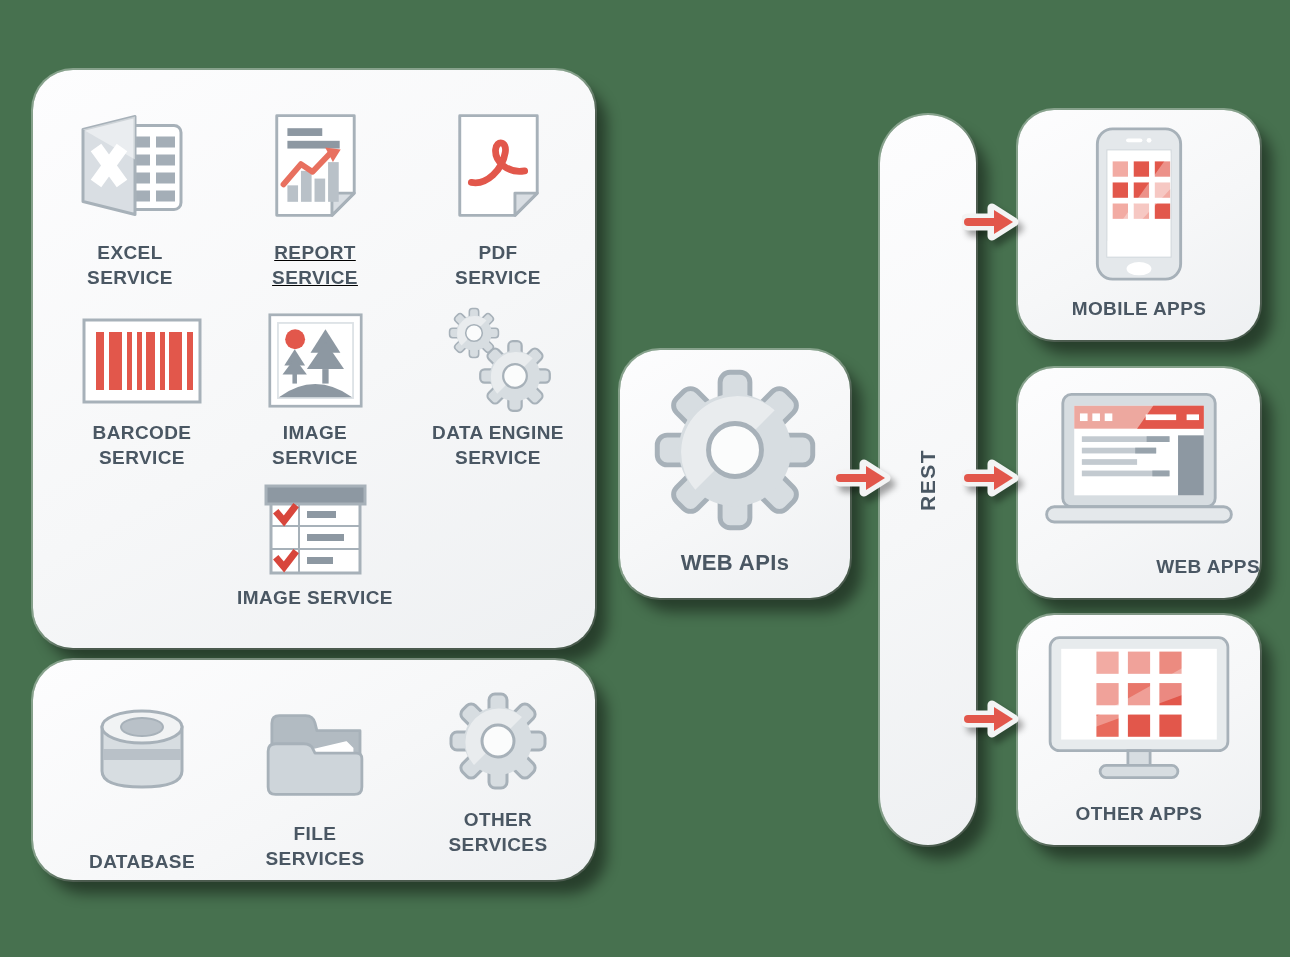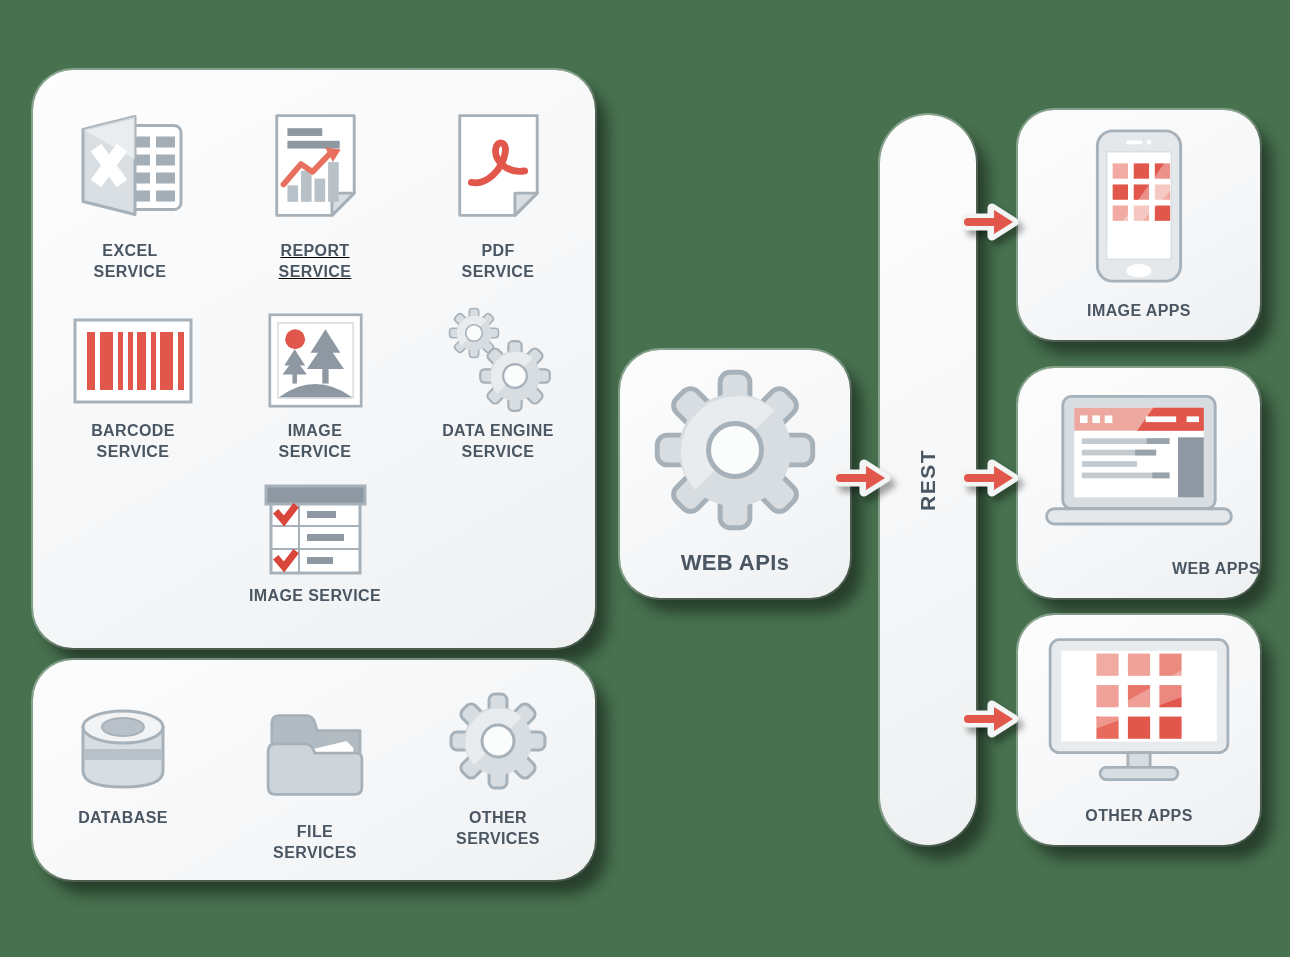--- a/index.html
+++ b/index.html
@@ -9,21 +9,21 @@
          border-radius:40px;box-shadow:12px 14px 14px rgba(0,0,0,0.45),0 0 0 2px rgba(255,255,255,0.35);}
   .services-panel{left:33px;top:70px;width:562px;height:578px;}
   .storage-panel{left:33px;top:660px;width:562px;height:220px;}
   .webapis-box{left:620px;top:350px;width:230px;height:248px;display:flex;flex-direction:column;align-items:center;}
   .rest-pill{left:880px;top:115px;width:96px;height:730px;border-radius:48px;
              display:flex;align-items:center;justify-content:center;}
   .app-box{left:1018px;width:242px;height:230px;border-radius:36px;display:flex;flex-direction:column;align-items:center;}
   .app-mobile{top:110px;} .app-web{top:368px;align-items:flex-end;} .app-other{top:615px;}
   .cell{position:absolute;width:180px;display:flex;flex-direction:column;align-items:center;}
   .icon-wrap{display:flex;align-items:center;justify-content:center;width:100%;}
-  .cap-label{font-size:16px;font-weight:700;line-height:1.3;color:#4a5763;text-align:center;
+  .cap-label{font-size:19px;font-weight:700;line-height:1.3;color:#4a5763;text-align:center;
              white-space:pre-line;letter-spacing:0.4px;margin-top:8px;}
   .icon-zone{flex:1;display:flex;align-items:center;justify-content:center;width:100%;}
   .app-box .cap-label{margin-bottom:18px;margin-top:0;}
   .webapis-box .cap-label{font-size:22px;margin-bottom:20px;margin-top:0;}
   .rest-text{font-size:21px;font-weight:700;color:#4a5763;letter-spacing:1.5px;transform:rotate(-90deg);}
   .arrow{position:absolute;width:58px;height:44px;filter:drop-shadow(5px 6px 3px rgba(0,0,0,0.35));}
   svg{display:block;}
 </style>
 </head>
 <body>
@@ -105,21 +105,21 @@
         <svg width="92" height="115" viewBox="0 0 95 115">
           <path d="M8,6 H88 V86 L65,109 H8 Z" fill="#ffffff" stroke="#a7b1b9" stroke-width="3" stroke-linejoin="round"></path>
           <polygon points="65,109 88,86 65,86" fill="#d9dee3" stroke="#a7b1b9" stroke-width="3" stroke-linejoin="round"></polygon>
           <path d="M20,75 C36,78 52,62 55,44 C57,32 46,31 45,41 C44,53 57,66 75,63" fill="none" stroke="#e2574b" stroke-width="7" stroke-linecap="round"></path>
         </svg>
       </div>
       <div class="cap-label">PDF
 SERVICE</div>
     </div>
 
-    <div class="cell" style="left:10px;top:238px;">
+    <div class="cell" style="left:19px;top:238px;">
       <div class="icon-wrap" style="height:105px;">
         <svg width="120" height="86" viewBox="0 0 120 86">
           <rect x="2" y="2" width="116" height="82" fill="#ffffff" stroke="#a7b1b9" stroke-width="3"></rect>
           <g fill="#e2574b">
             <rect x="14" y="14" width="8" height="58"></rect>
             <rect x="27" y="14" width="13" height="58"></rect>
             <rect x="45" y="14" width="5" height="58"></rect>
             <rect x="55" y="14" width="5" height="58"></rect>
             <rect x="64" y="14" width="9" height="58"></rect>
             <rect x="78" y="14" width="5" height="58"></rect>
@@ -178,21 +178,21 @@
           <rect x="44" y="51" width="37" height="7" fill="#8d98a2"></rect>
           <rect x="44" y="74" width="26" height="7" fill="#8d98a2"></rect>
         </svg>
       </div>
       <div class="cap-label">IMAGE SERVICE</div>
     </div>
   </section>
 
   <section class="panel storage-panel">
 
-    <div class="cell" style="left:0;top:22px;">
+    <div class="cell" style="left:19px;top:22px;gap:42px;">
       <div class="icon-wrap" style="height:118px;">
         <svg width="110" height="112" viewBox="0 0 110 112">
           <path d="M15,42 L15,86 Q15,102 55,102 Q95,102 95,86 L95,42 Z" fill="#d7dde1" stroke="#a7b1b9" stroke-width="3"></path>
           <rect x="16" y="64" width="78" height="11" fill="#b9c1c8"></rect>
           <ellipse cx="55" cy="42" rx="40" ry="16" fill="#f1f3f4" stroke="#a7b1b9" stroke-width="3"></ellipse>
           <ellipse cx="55" cy="42" rx="21" ry="9" fill="#b9c1c8" stroke="#a7b1b9" stroke-width="2"></ellipse>
         </svg>
       </div>
       <div class="cap-label">DATABASE</div>
     </div>
@@ -248,21 +248,21 @@
           <rect x="42" y="60" width="16" height="16" fill="#e2574b"></rect>
           <rect x="64" y="60" width="16" height="16" fill="#f2aba3"></rect>
           <rect x="20" y="82" width="16" height="16" fill="#f2aba3"></rect>
           <rect x="42" y="82" width="16" height="16" fill="#f2aba3"></rect>
           <rect x="64" y="82" width="16" height="16" fill="#e2574b"></rect>
         </g>
         <polygon points="14,122 81,28 81,66 14,138" fill="rgba(255,255,255,0.35)"></polygon>
         <ellipse cx="47.5" cy="150" rx="13" ry="7" fill="#ffffff"></ellipse>
       </svg>
     </div>
-    <div class="cap-label">IMAGE APPS</div>
+    <div class="cap-label">MOBILE APPS</div>
   </section>
 
   <section class="panel app-box app-web">
     <div class="icon-zone">
       <svg width="200" height="144" viewBox="0 0 210 150">
         <rect x="25" y="4" width="160" height="118" rx="9" fill="#d7dde1" stroke="#a7b1b9" stroke-width="3"></rect>
         <rect x="37" y="16" width="136" height="94" fill="#ffffff"></rect>
         <rect x="37" y="16" width="136" height="24" fill="#eda89f"></rect>
         <polygon points="120,16 173,16 173,40 103,40" fill="#e2574b"></polygon>
         <rect x="43" y="24" width="8" height="8" fill="#ffffff"></rect>

